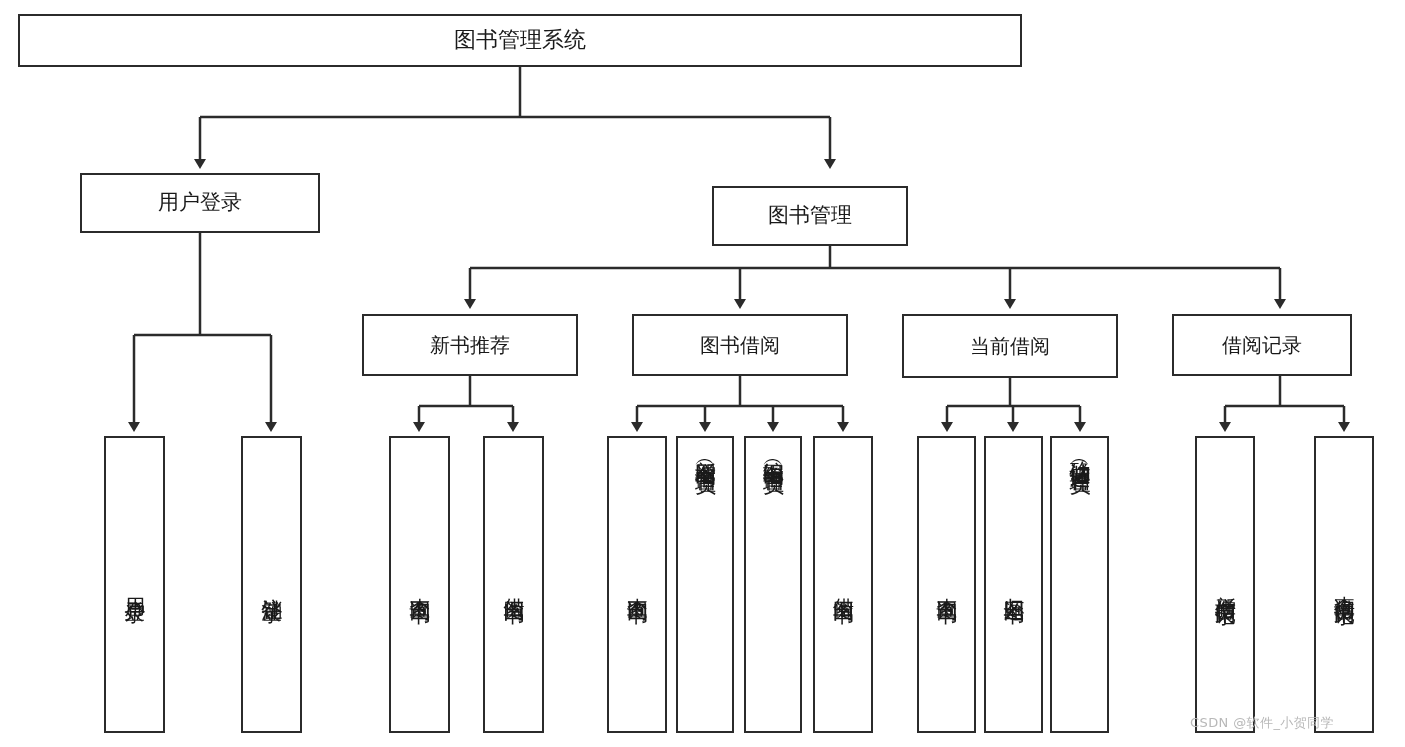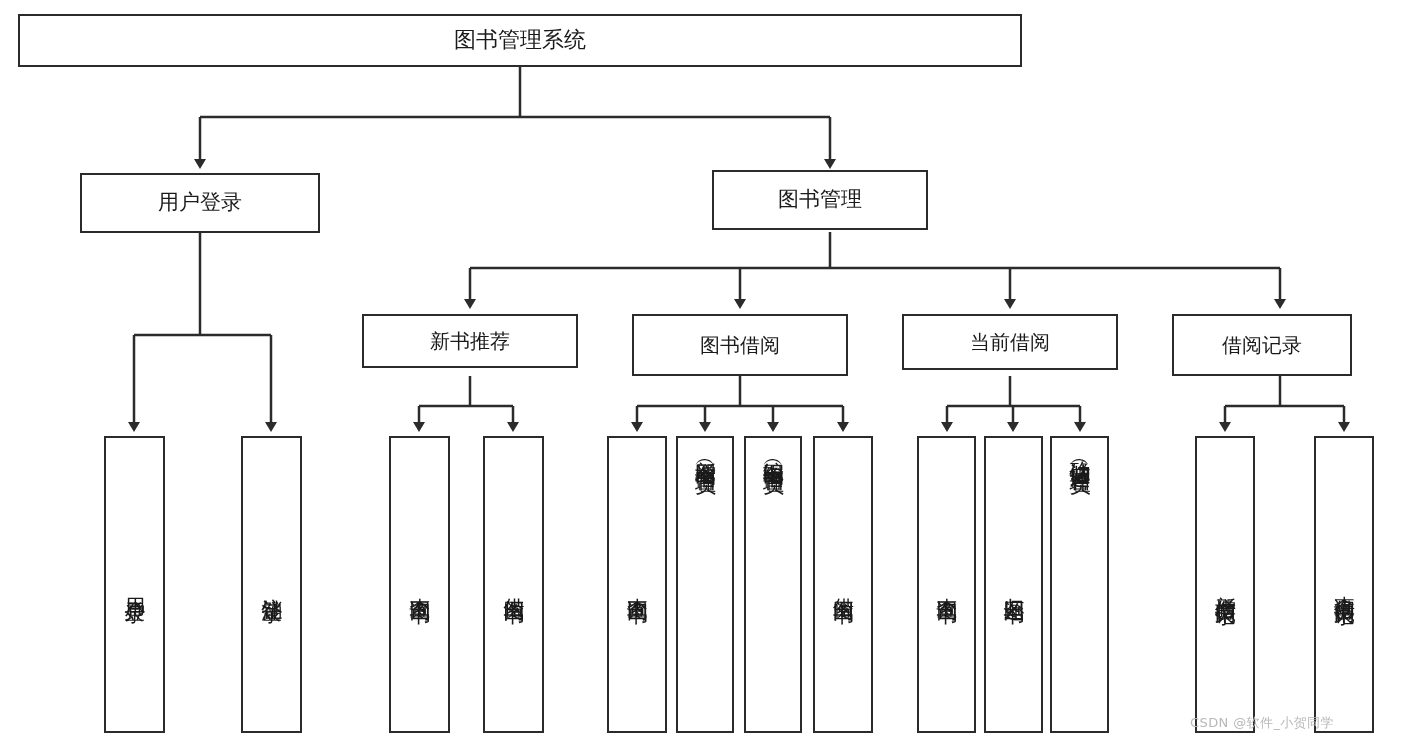--- a/index.html
+++ b/index.html
@@ -122,31 +122,31 @@
     </g>
   </svg>
 
   <div class="node root" style="left:18px; top:14px; width:1004px; height:53px;">
     <span class="label">图书管理系统</span>
   </div>
 
   <div class="node level2" style="left:80px; top:173px; width:240px; height:60px;">
     <span class="label">用户登录</span>
   </div>
-  <div class="node level2" style="left:712px; top:170px; width:216px; height:60px;">
+  <div class="node level2" style="left:712px; top:186px; width:196px; height:60px;">
     <span class="label">图书管理</span>
   </div>
 
-  <div class="node level3" style="left:362px; top:314px; width:216px; height:54px;">
+  <div class="node level3" style="left:362px; top:314px; width:216px; height:62px;">
     <span class="label">新书推荐</span>
   </div>
   <div class="node level3" style="left:632px; top:314px; width:216px; height:62px;">
     <span class="label">图书借阅</span>
   </div>
-  <div class="node level3" style="left:902px; top:314px; width:216px; height:56px;">
+  <div class="node level3" style="left:902px; top:314px; width:216px; height:64px;">
     <span class="label">当前借阅</span>
   </div>
   <div class="node level3" style="left:1172px; top:314px; width:180px; height:62px;">
     <span class="label">借阅记录</span>
   </div>
 
   <div class="node leaf centered" style="left:104px; top:436px; width:61px; height:297px;">
     <span class="label">用户登录</span>
   </div>
   <div class="node leaf centered" style="left:241px; top:436px; width:61px; height:297px;">

